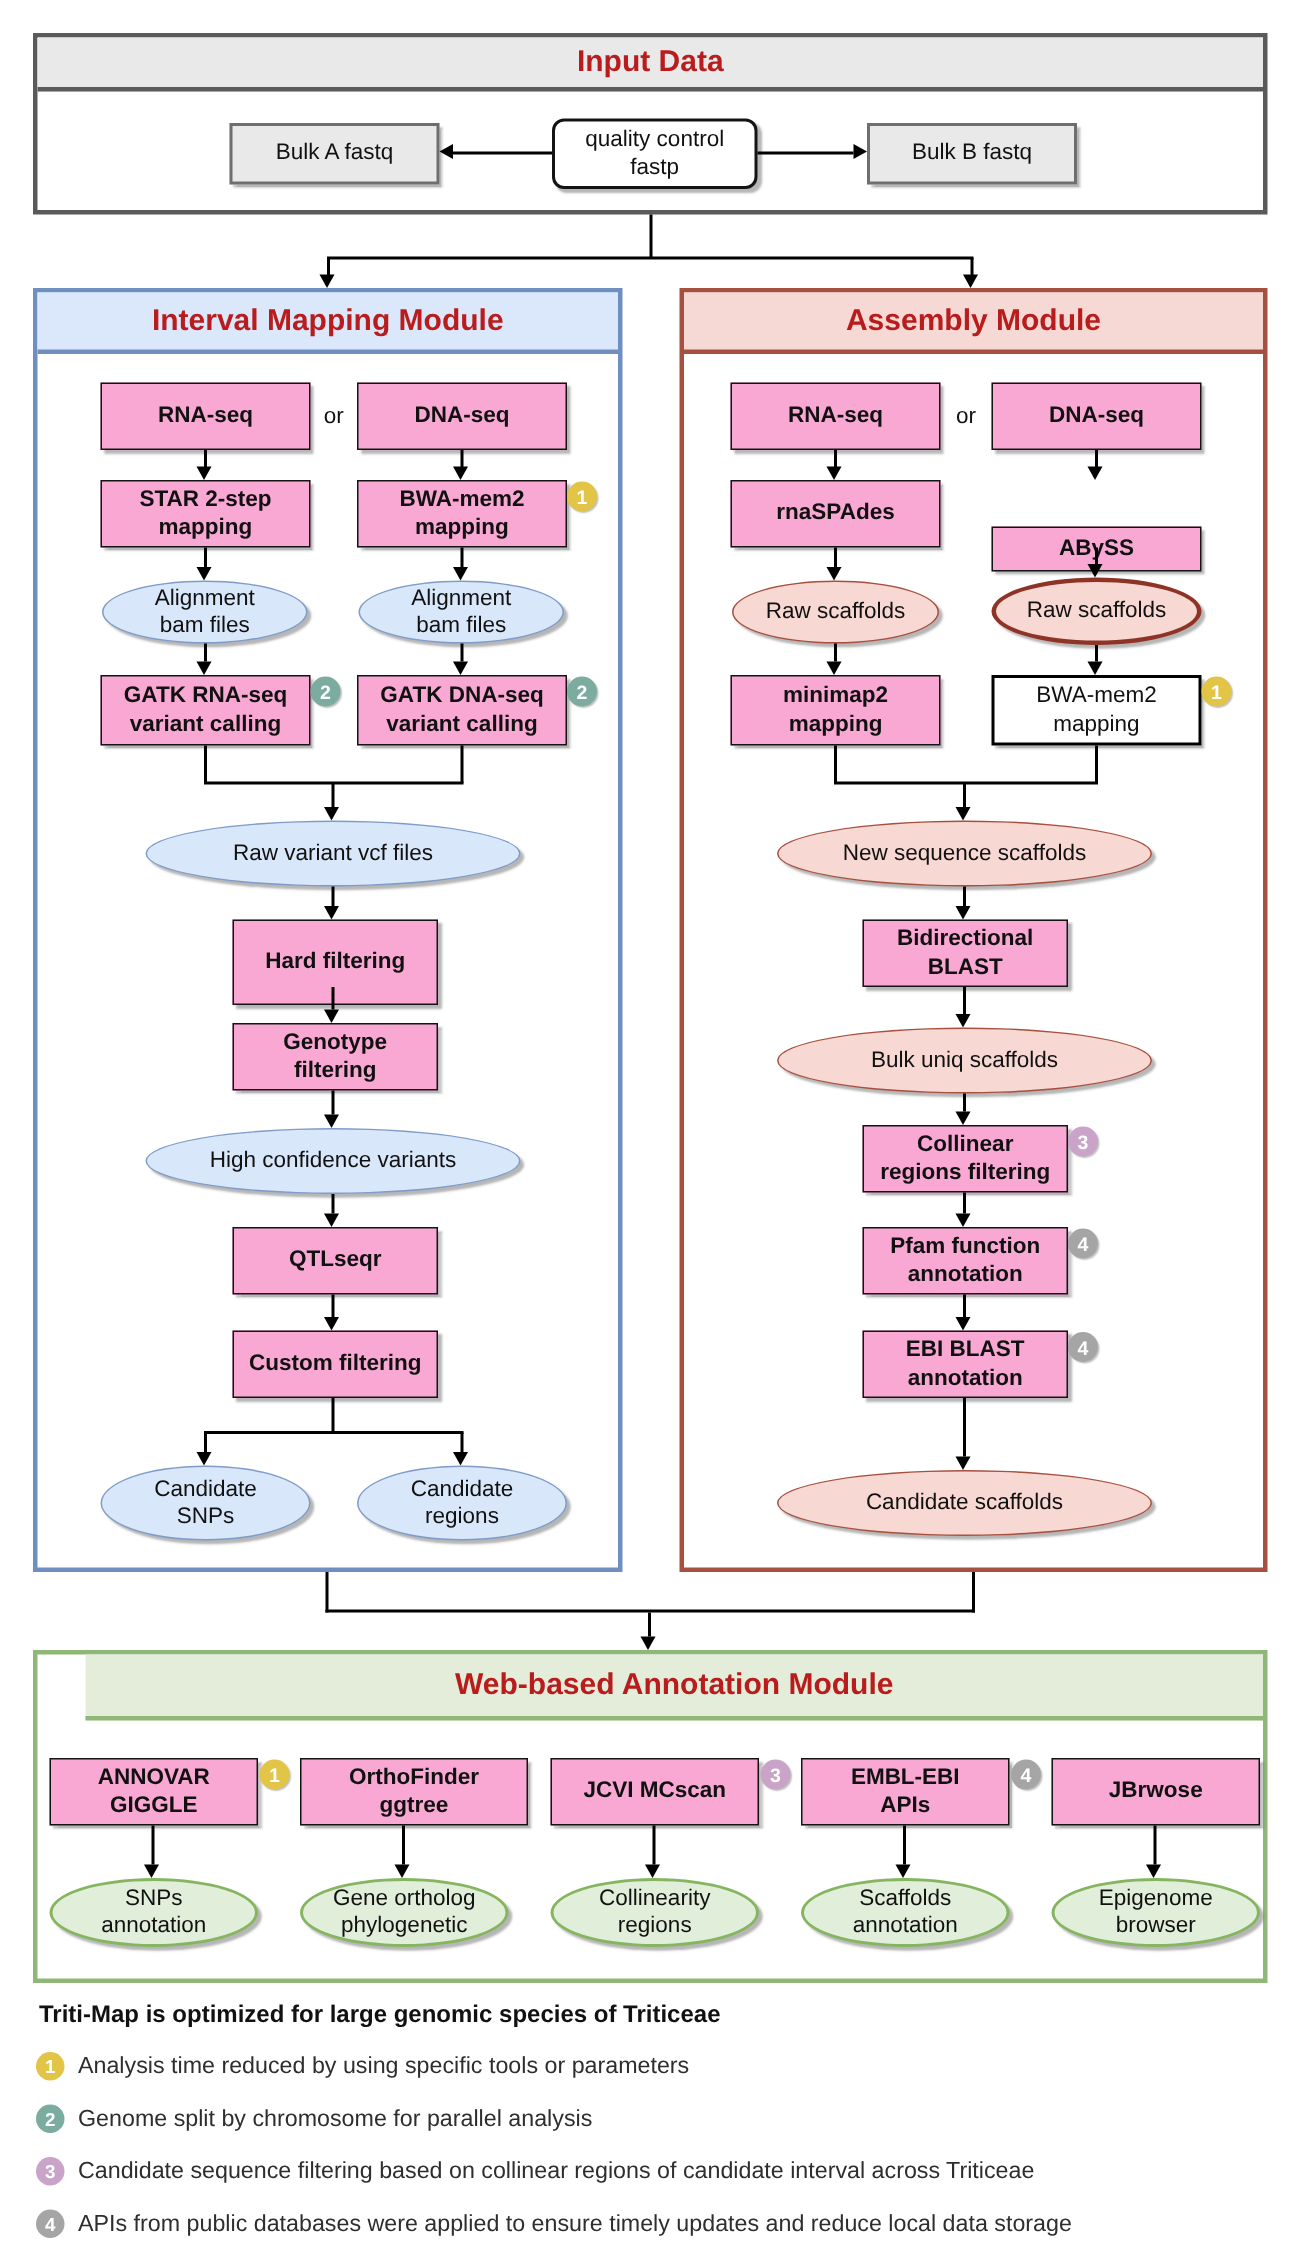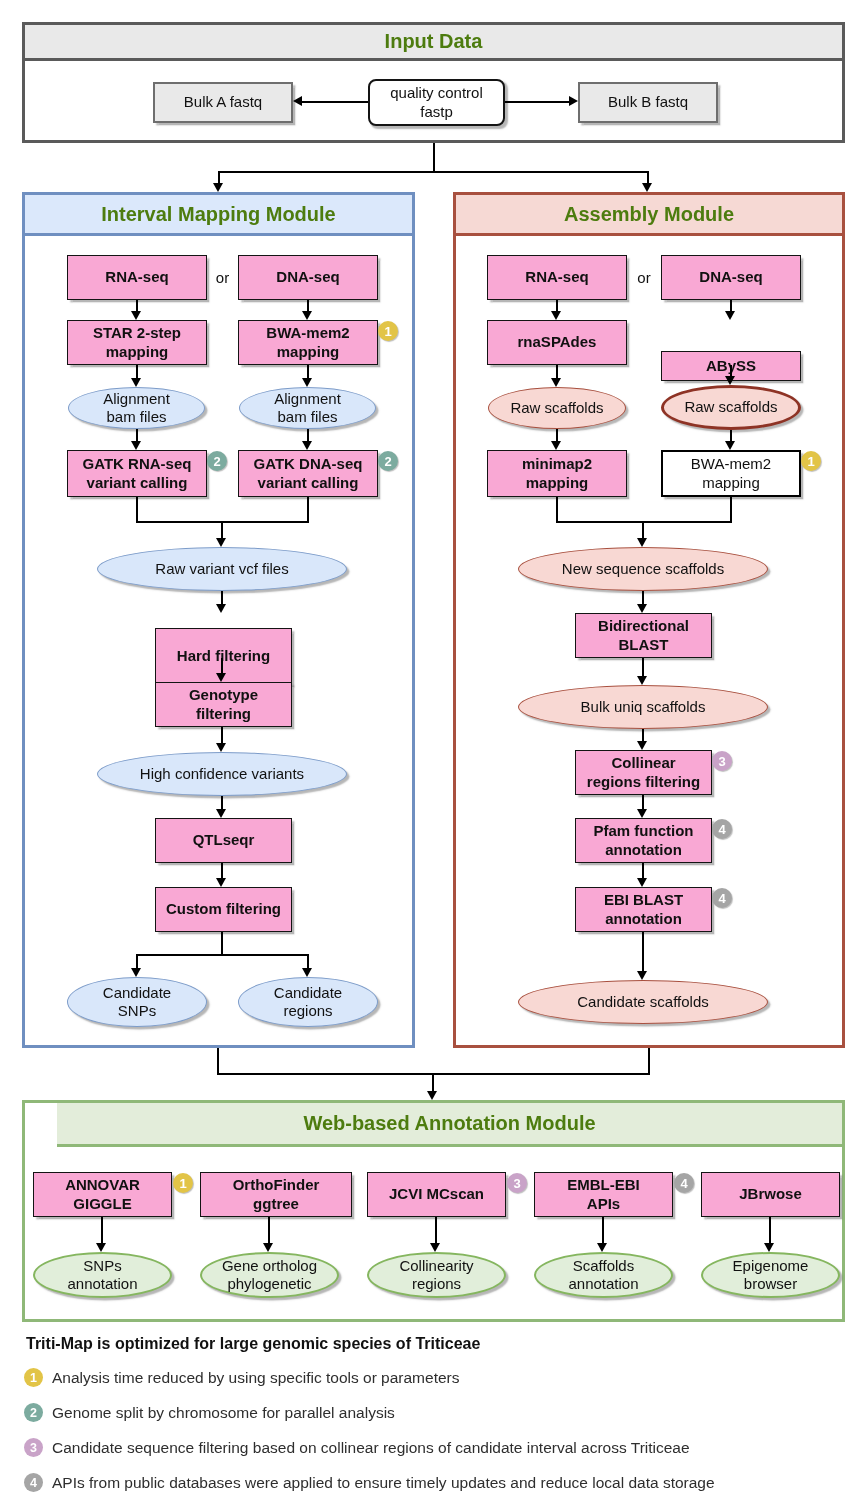--- a/index.html
+++ b/index.html
@@ -1,20 +1,20 @@
 <!DOCTYPE html>
 <html><head>
 <meta charset="utf-8">
 <style>
   html,body{margin:0;padding:0;background:#fff;}
   .canvas{position:relative;width:868px;height:1506px;background:#fff;
           font-family:"Liberation Sans","DejaVu Sans",sans-serif;color:#111;overflow:hidden;}
   
   .panel{position:absolute;background:#fff;box-sizing:border-box;}
-  .phead{display:flex;align-items:center;justify-content:center;font-weight:bold;font-size:20px;box-sizing:border-box;white-space:pre-line;text-align:center;color:#4d7c0f;}
+  .phead{display:flex;align-items:center;justify-content:center;font-weight:bold;font-size:20px;box-sizing:border-box;white-space:pre-line;text-align:center;color:#b91c1c;}
   .panel-input{border:3px solid #5a5a5a;}
   .phead-input{height:36px;background:#e9e9e9;border-bottom:3px solid #5a5a5a;}
   .panel-blue{border:3px solid #6f8fc0;}
   .phead-blue{height:41px;background:#dbe8fb;border-bottom:3px solid #6f8fc0;}
   .panel-red{border:3px solid #a8503f;}
   .phead-red{height:41px;background:#f6d9d4;border-bottom:3px solid #a8503f;}
   .panel-green{border:3px solid #8fb878;padding-left:32px;}
   .phead-green{height:44px;background:#e3edda;border-bottom:3px solid #8fb878;}
   
   .nd{position:absolute;display:flex;align-items:center;justify-content:center;text-align:center;
@@ -85,21 +85,21 @@
 bam files</div>
   <div class="nd ell ell-blue" style="left:239px;top:387px;width:137px;height:42px;">Alignment
 bam files</div>
   <div class="nd box" style="left:67px;top:450px;width:140px;height:47px;">GATK RNA-seq
 variant calling</div>
   <div class="bdg b2" style="left:207px;top:451px;">2</div>
   <div class="nd box" style="left:238px;top:450px;width:140px;height:47px;">GATK DNA-seq
 variant calling</div>
   <div class="bdg b2" style="left:378px;top:451px;">2</div>
   <div class="nd ell ell-blue" style="left:97px;top:547px;width:250px;height:44px;">Raw variant vcf files</div>
-  <div class="nd box" style="left:155px;top:613px;width:137px;height:57px;margin-top:15px;">Hard filtering</div>
+  <div class="nd box" style="left:155px;top:613px;width:137px;height:57px;">Hard filtering</div>
   <div class="nd box" style="left:155px;top:682px;width:137px;height:45px;">Genotype
 filtering</div>
   <div class="nd ell ell-blue" style="left:97px;top:752px;width:250px;height:44px;">High confidence variants</div>
   <div class="nd box" style="left:155px;top:818px;width:137px;height:45px;">QTLseqr</div>
   <div class="nd box" style="left:155px;top:887px;width:137px;height:45px;">Custom filtering</div>
   <div class="nd ell ell-blue" style="left:67px;top:977px;width:140px;height:50px;">Candidate
 SNPs</div>
   <div class="nd ell ell-blue" style="left:238px;top:977px;width:140px;height:50px;">Candidate
 regions</div>
 

